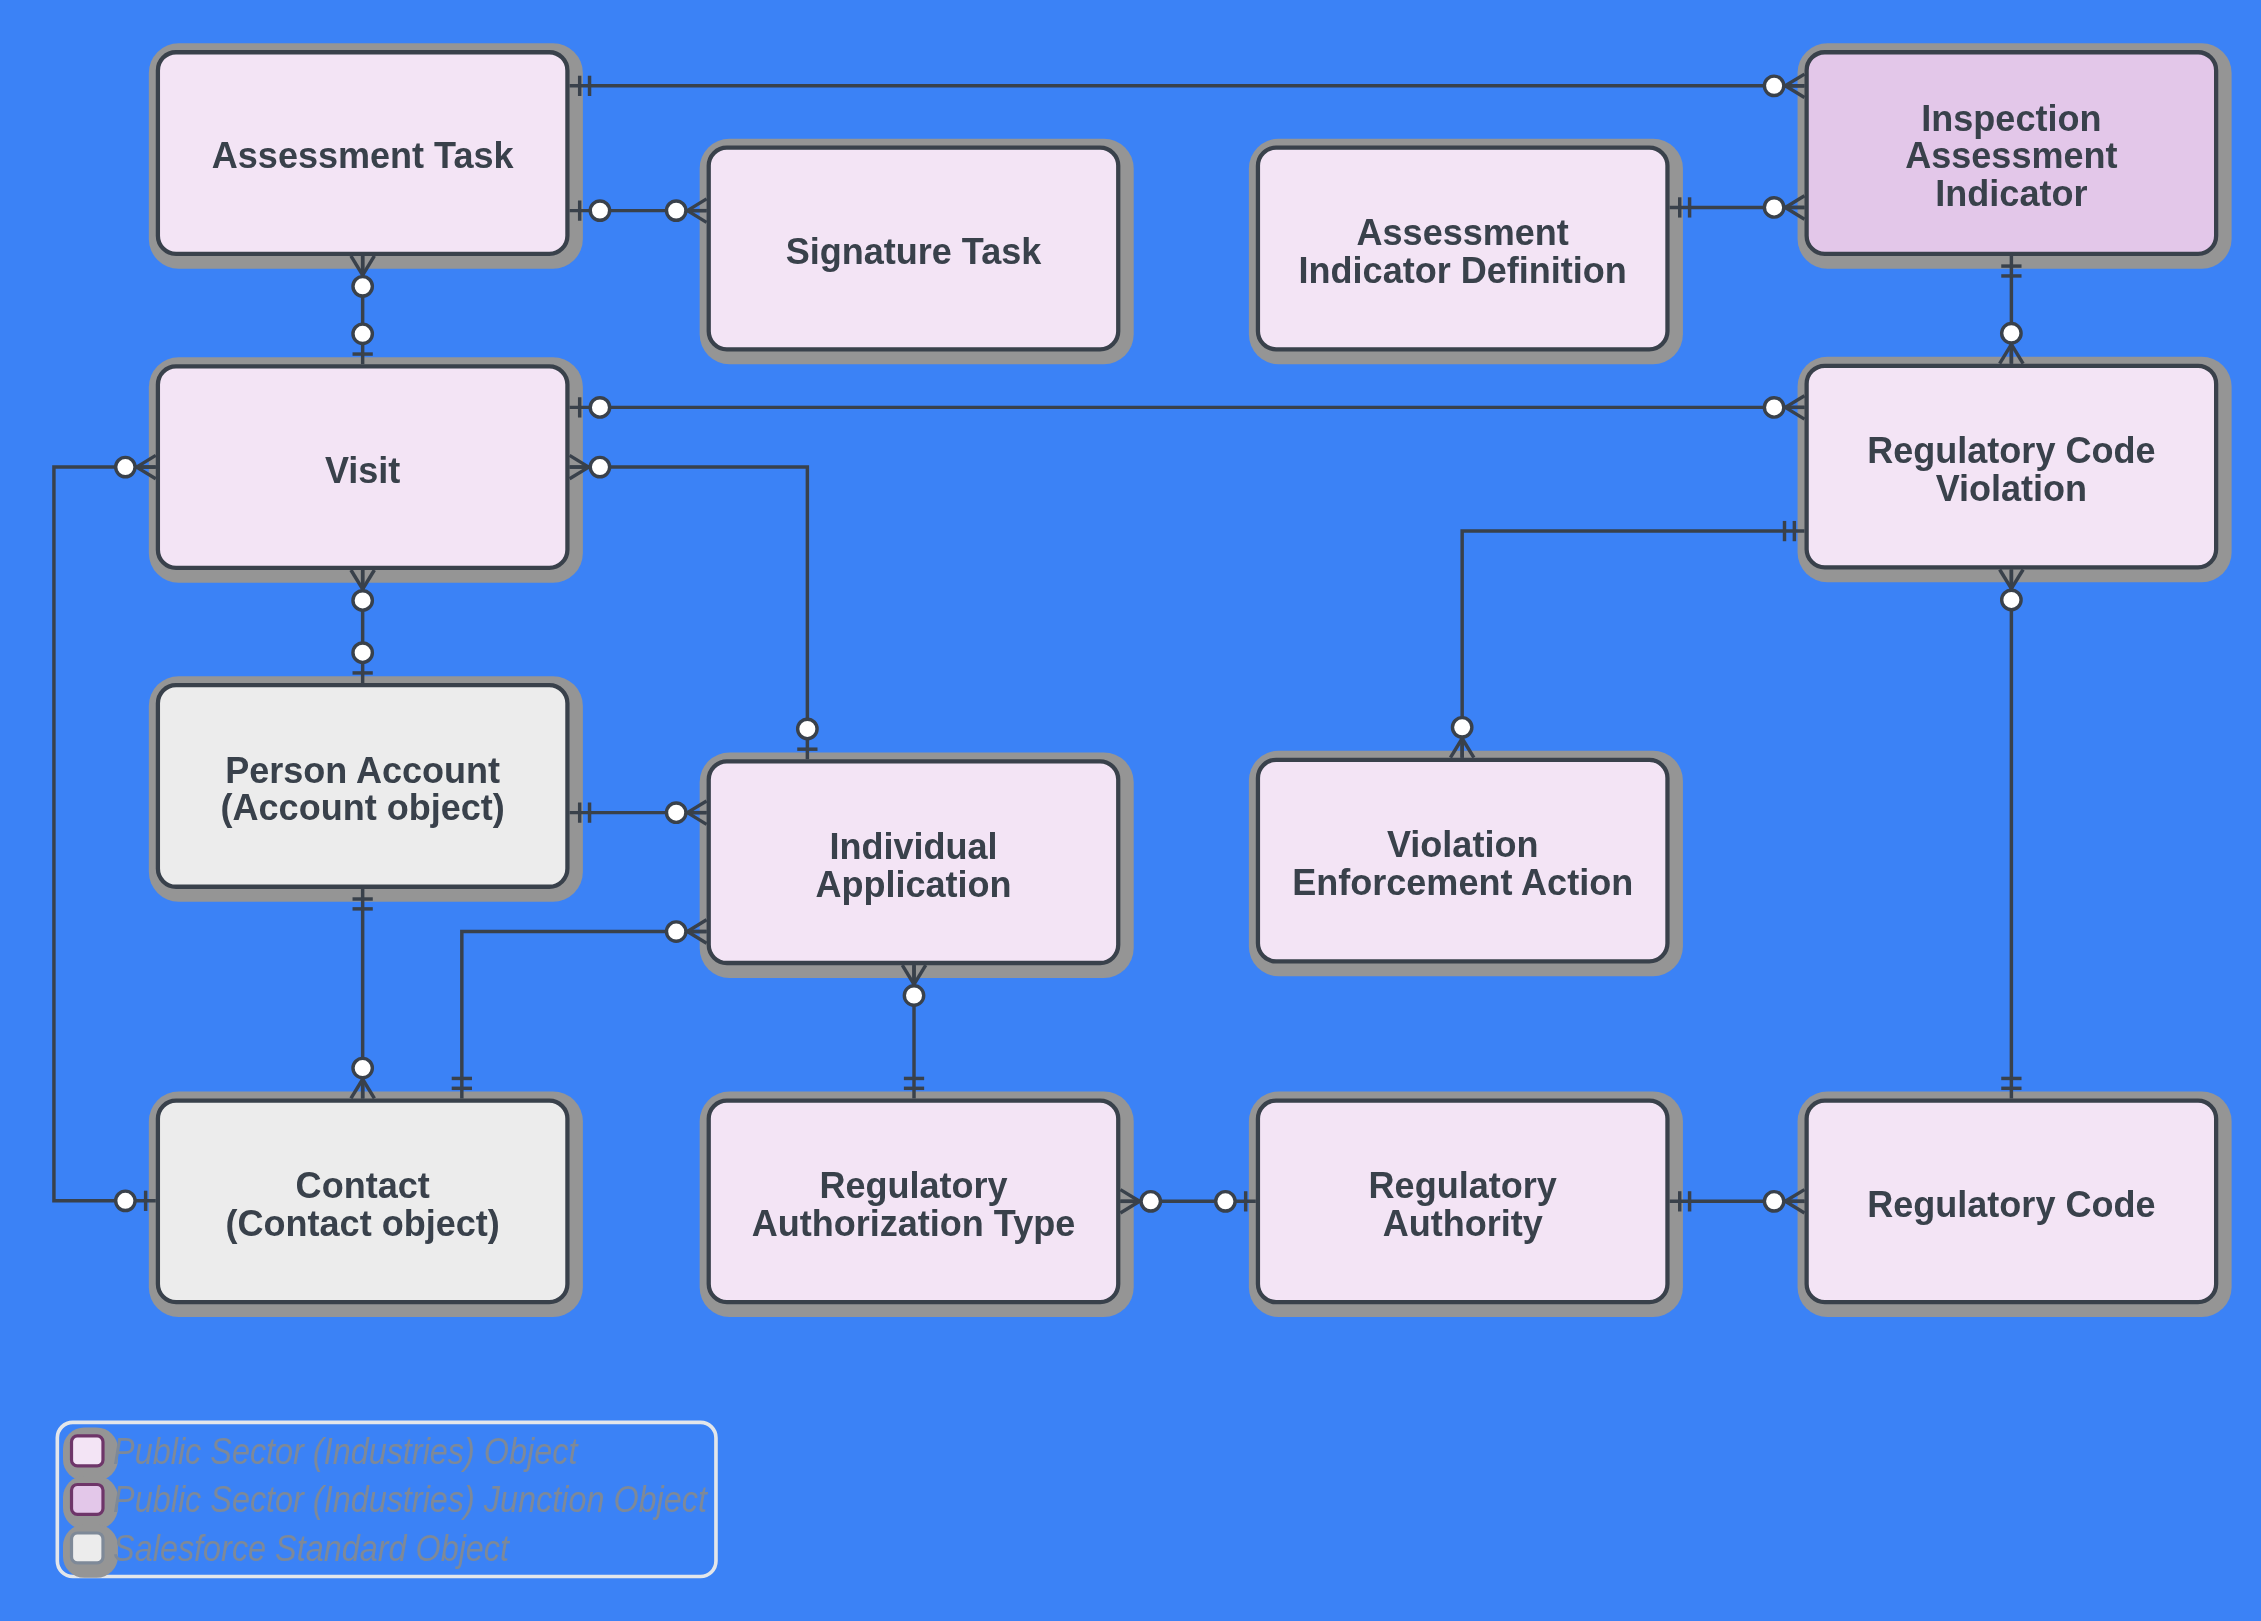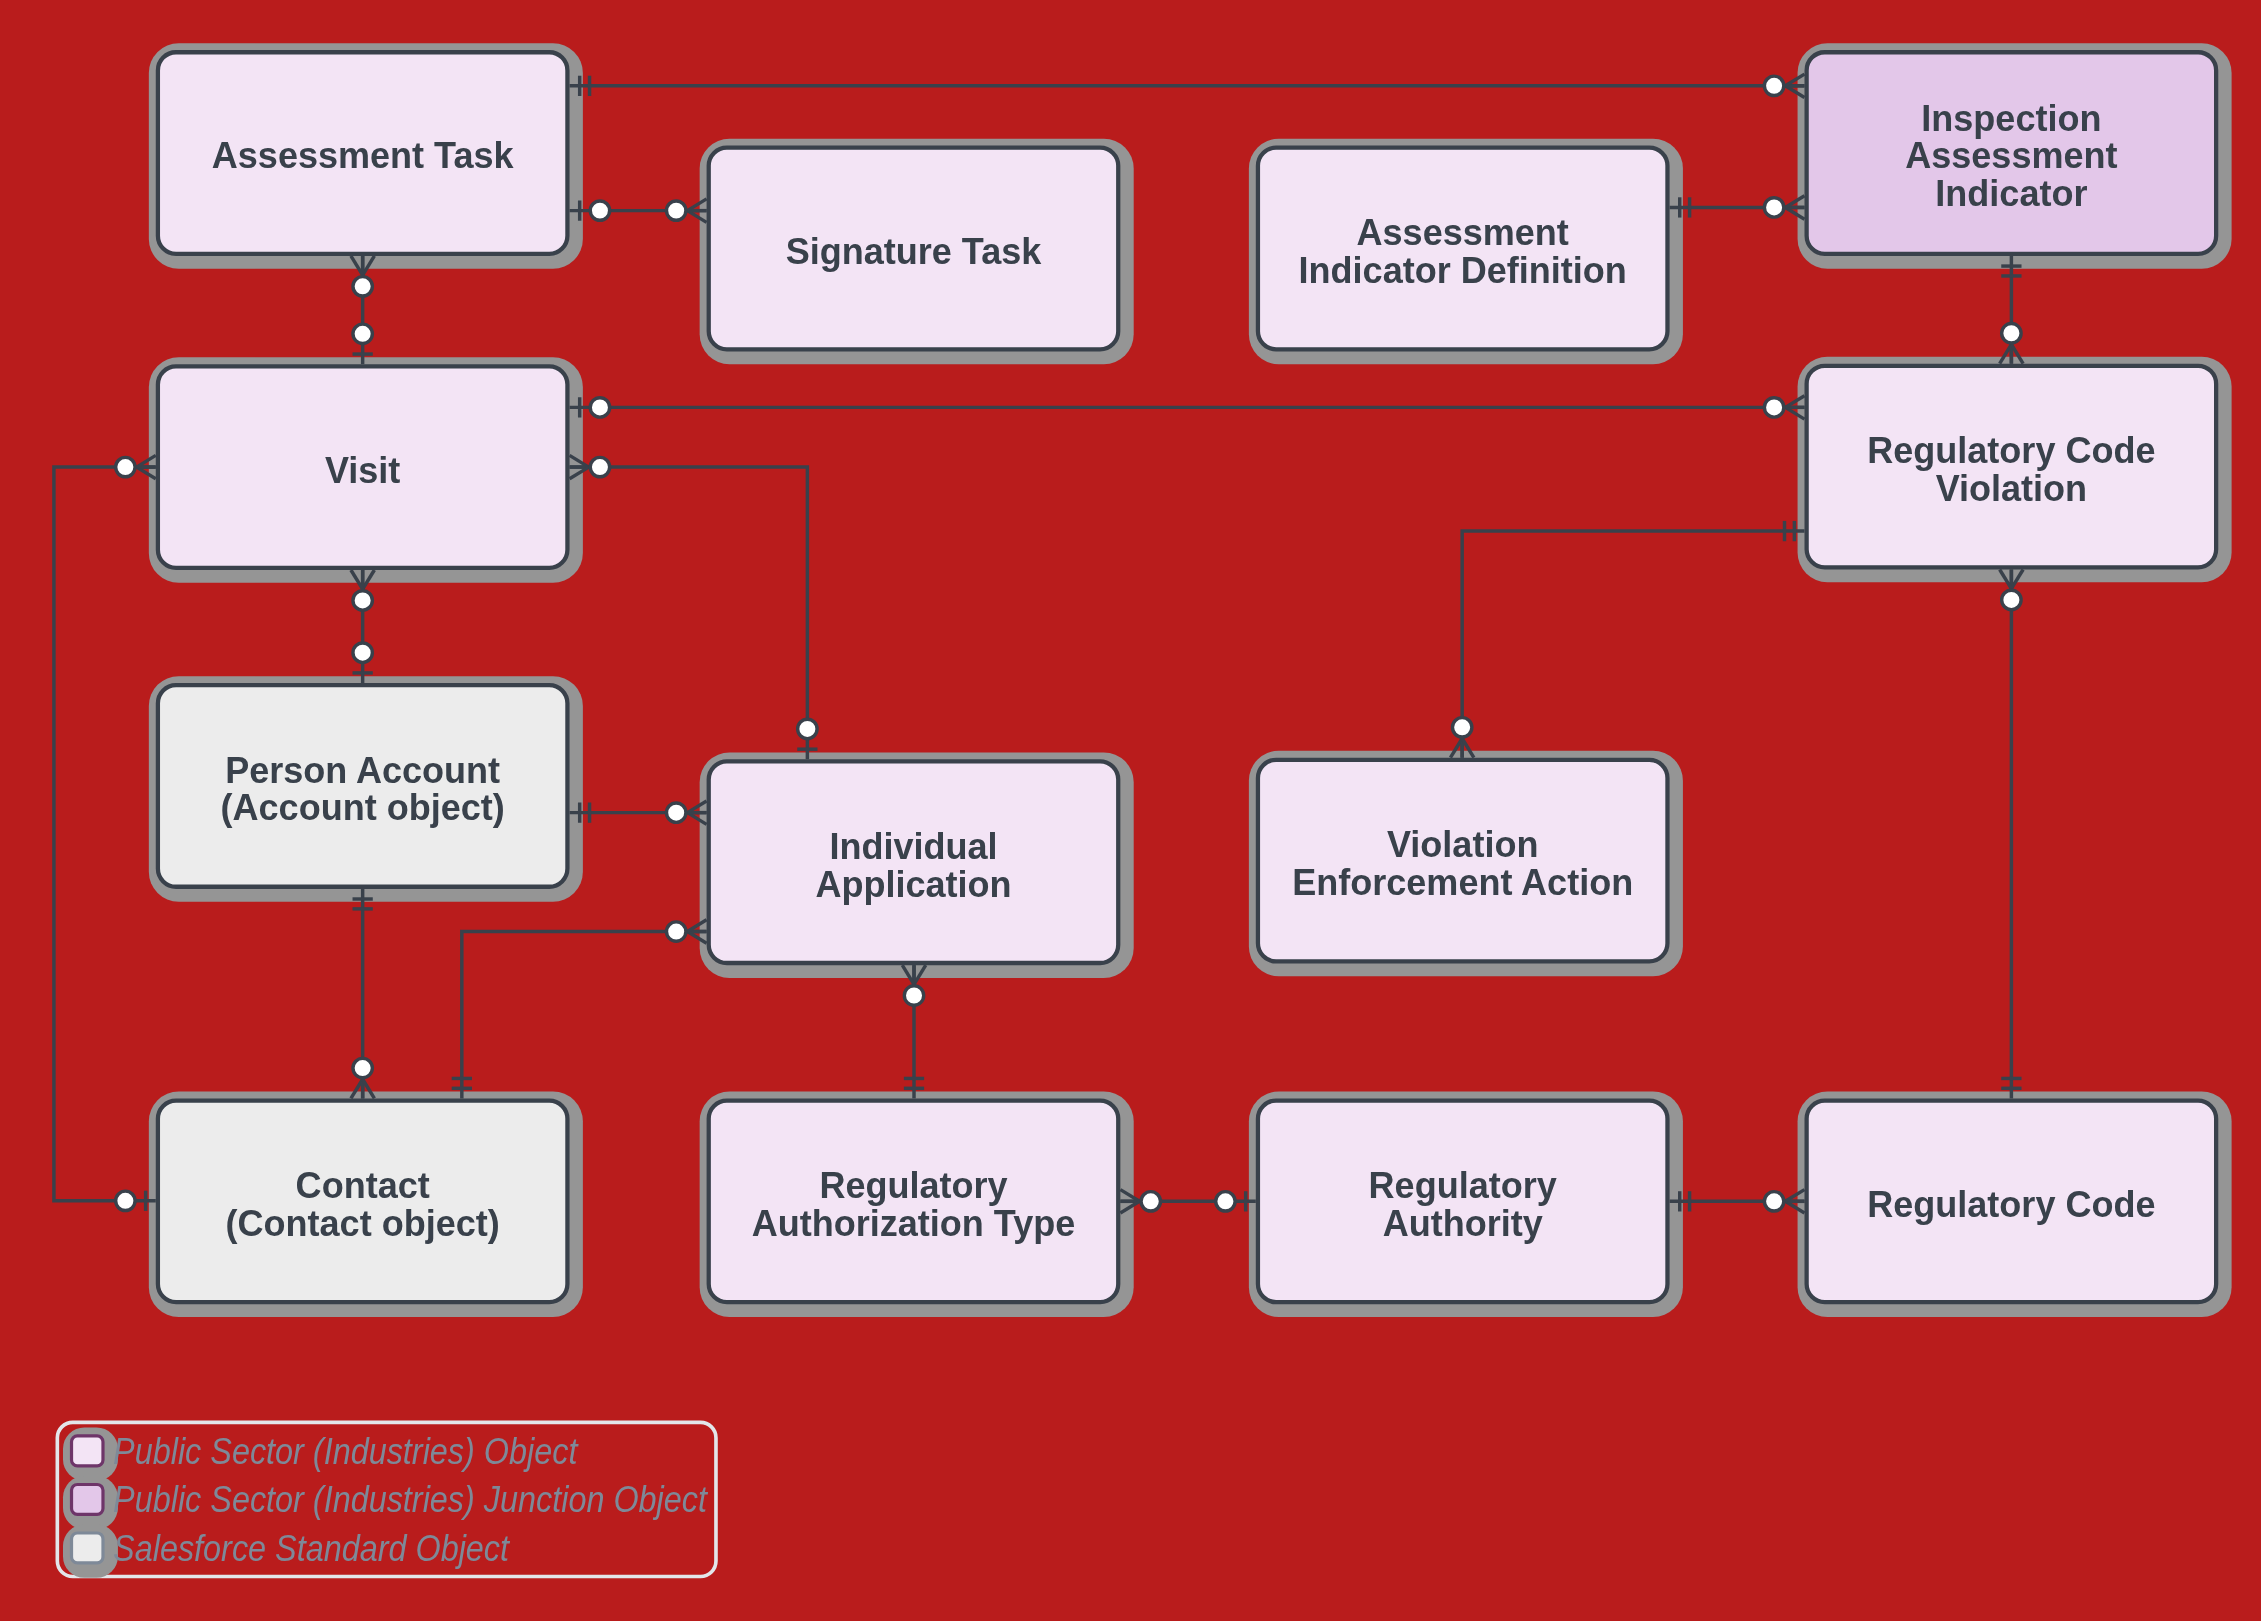--- a/index.html
+++ b/index.html
@@ -1,17 +1,17 @@
 <!DOCTYPE html>
 <html style="font-size:8.5px"><head>
 <meta charset="utf-8">
 <style>
   html,body{margin:0;padding:0;background:#000;}
   body{width:2261px;height:1621px;overflow:hidden;}
-  #stage{position:relative;width:2261px;height:1621px;background:#b91c1c;}
+  #stage{position:relative;width:2261px;height:1621px;background:#3b82f6;}
   svg{display:block;}
   text{font-family:"Liberation Sans",sans-serif;}
   .ent-label{font-weight:bold;font-size:69.5px;fill:#39414b;}
   .legend-label{font-style:italic;font-size:68px;fill:#7e8998;}
 </style>
 </head>
 <body>
 
 <div id="stage">
   <svg id="diagram" width="2261" height="1621" viewBox="0 0 4240 3040" xmlns="http://www.w3.org/2000/svg">

